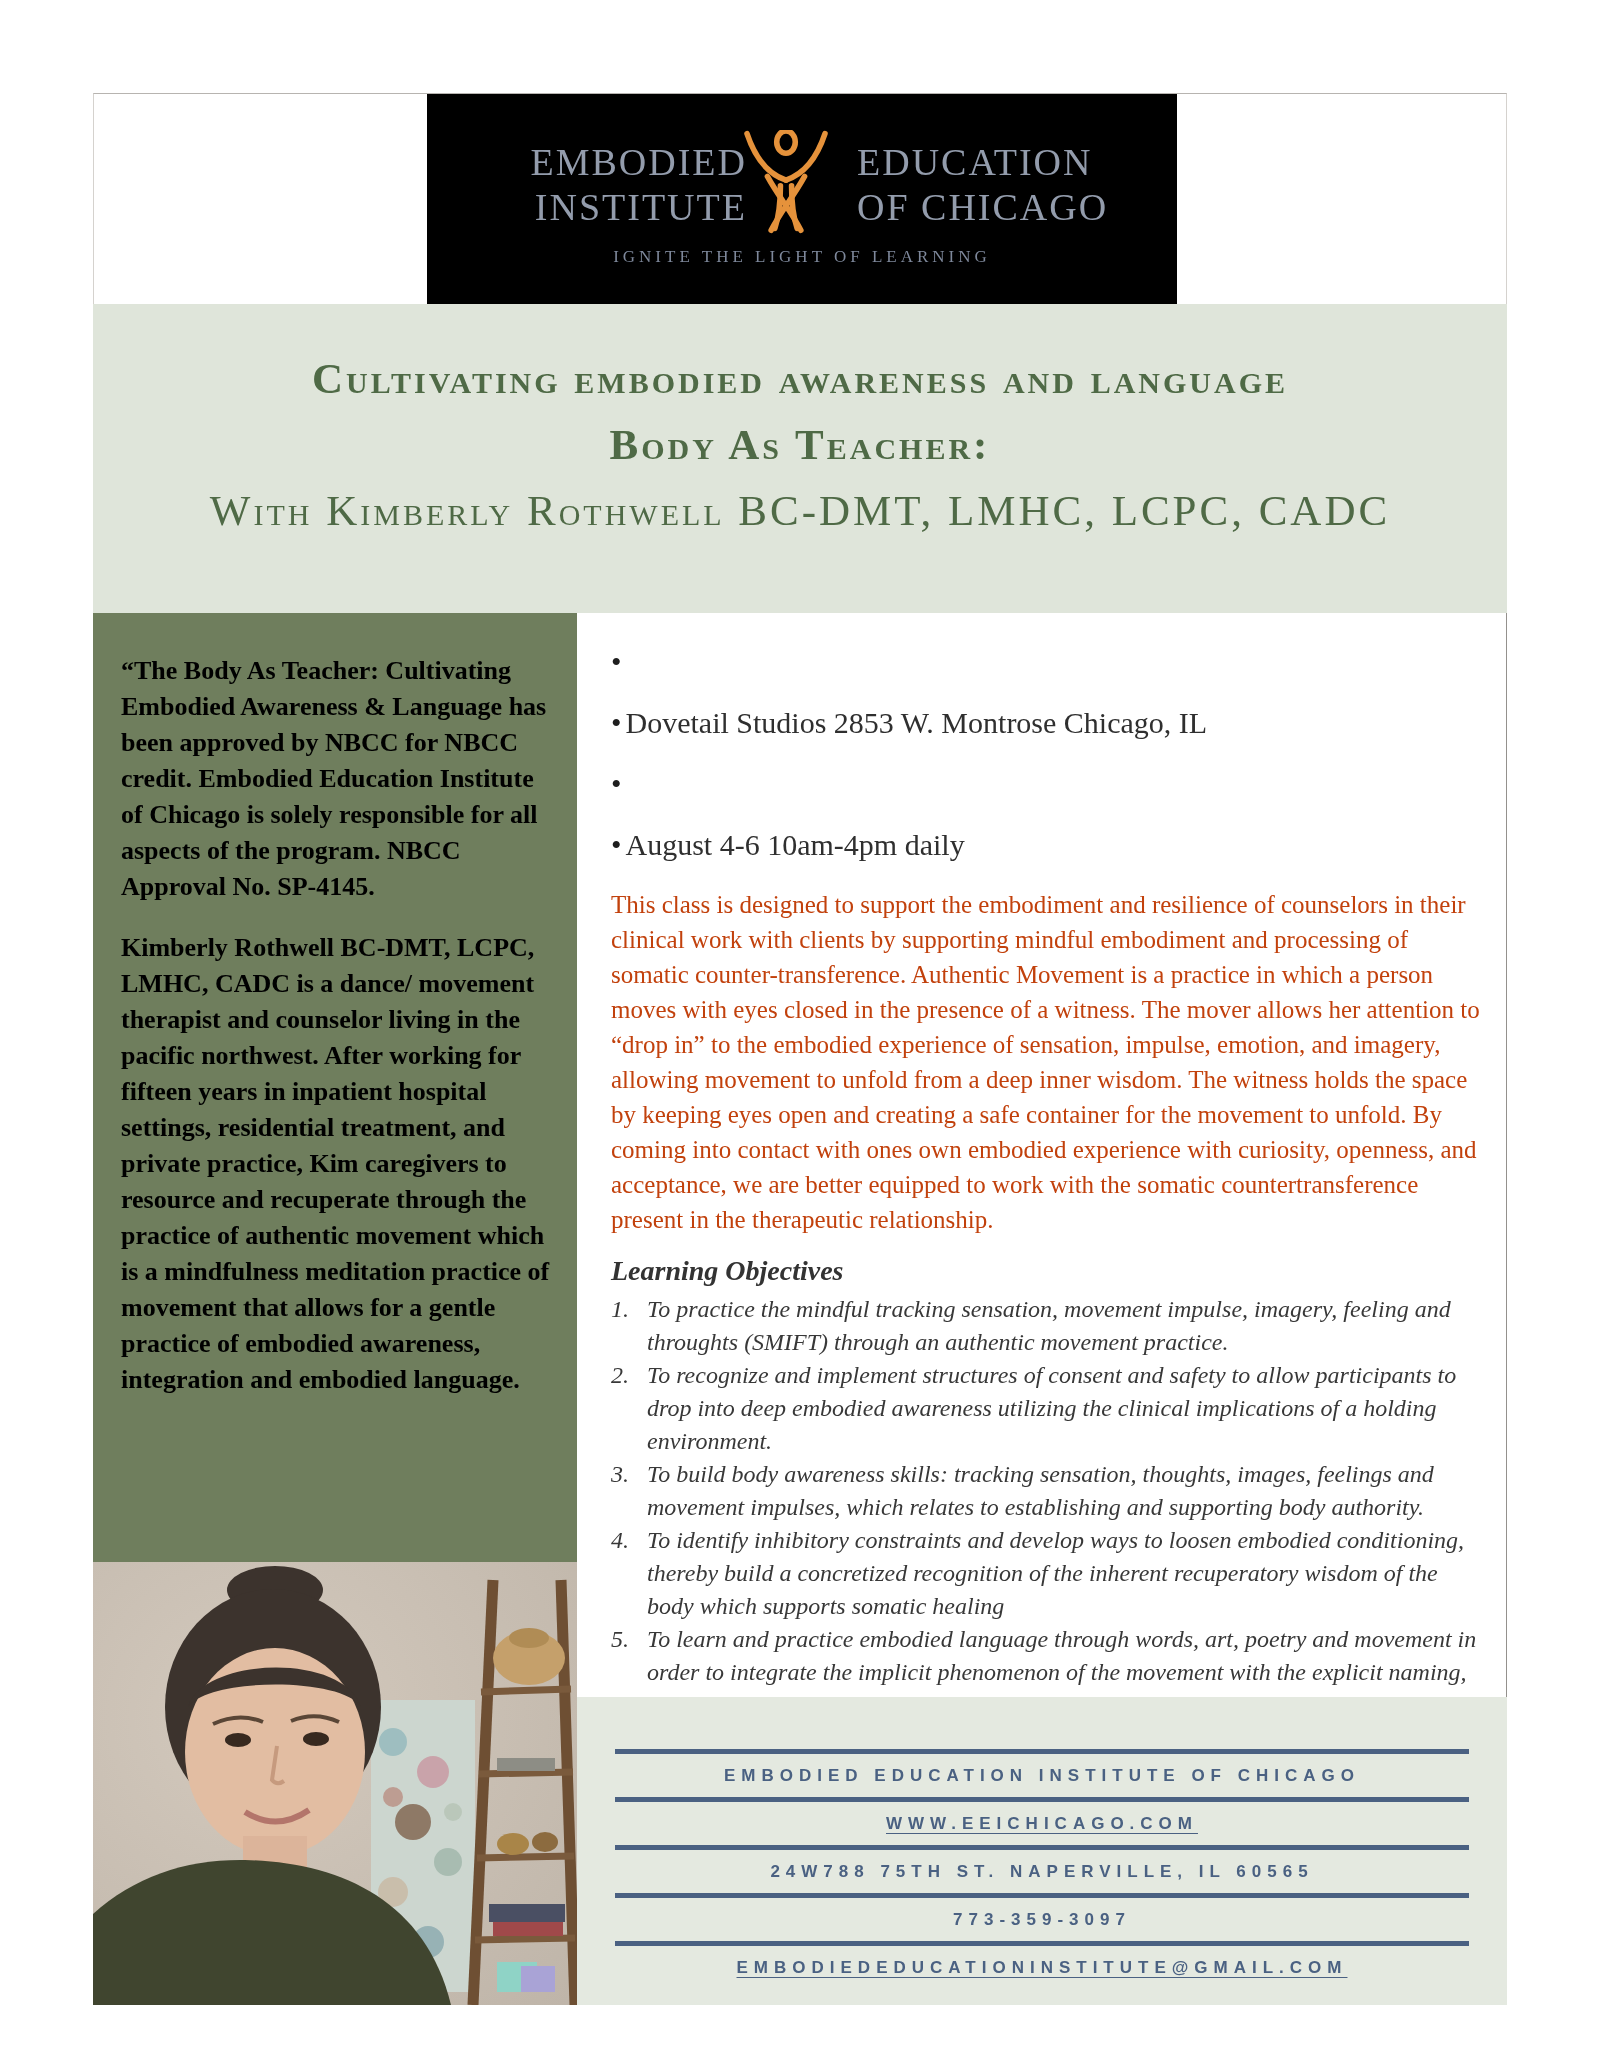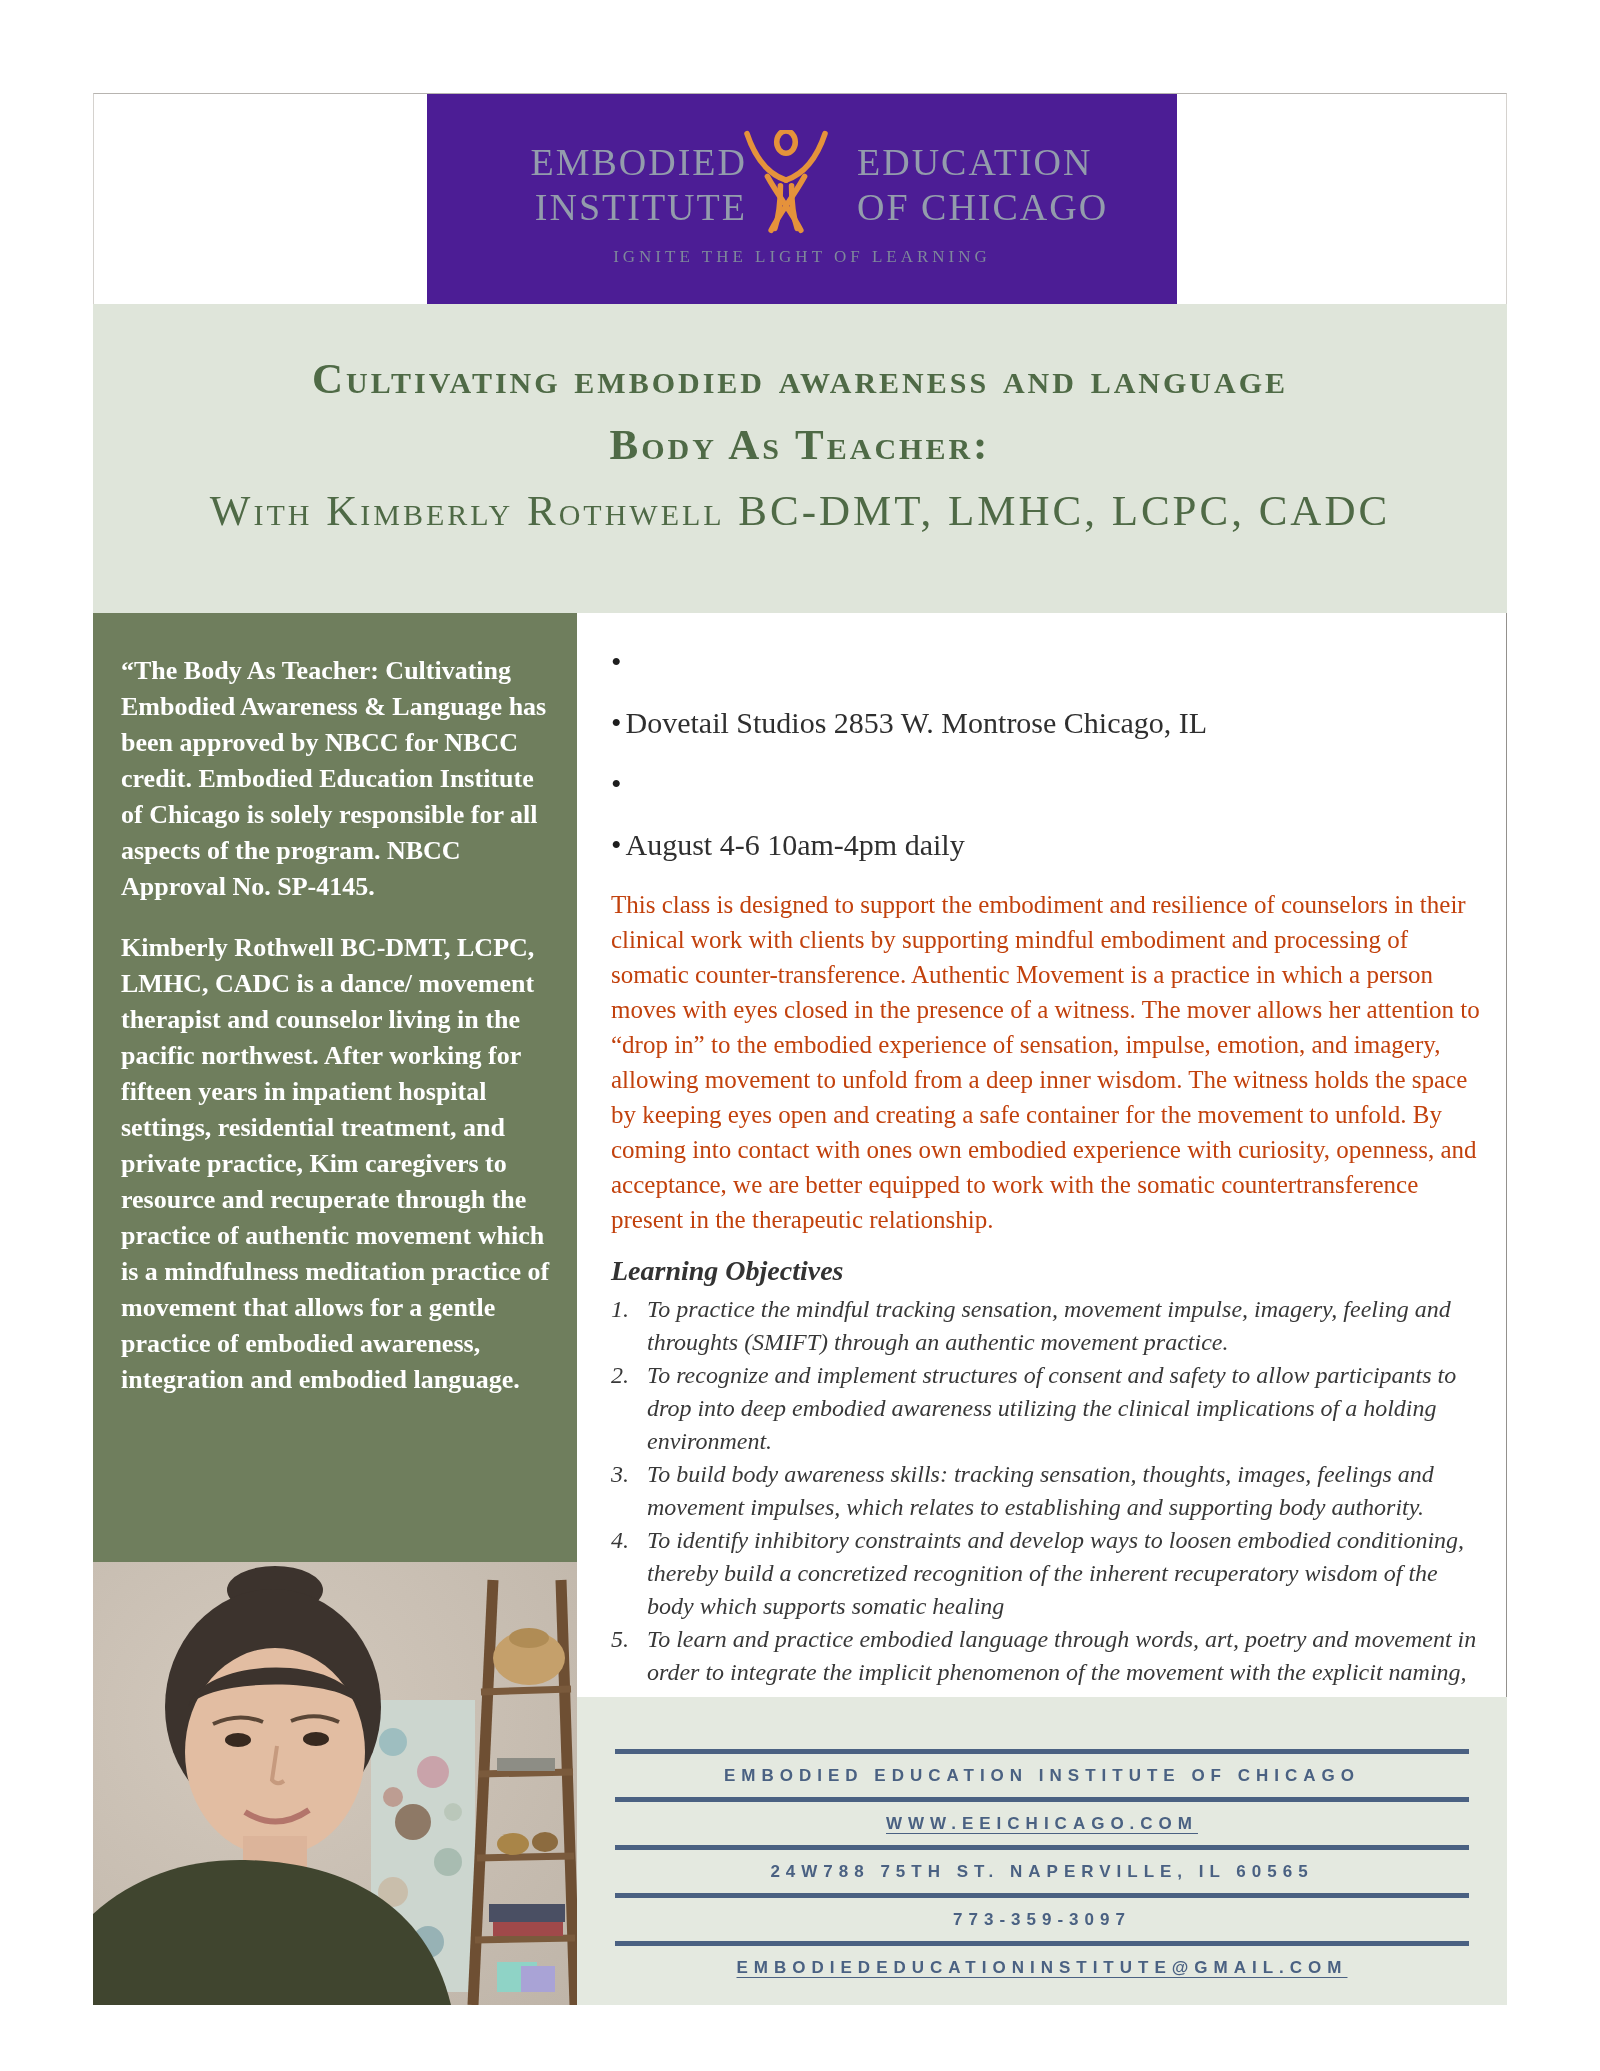--- a/index.html
+++ b/index.html
@@ -3,41 +3,41 @@
 <meta charset="utf-8">
 <style>
   html,body{margin:0;padding:0;background:#ffffff;}
   .page{position:relative;width:1600px;height:2071px;background:#ffffff;overflow:hidden;
         font-family:"Liberation Serif", serif;}
 
   
   .header-row{position:absolute;left:93px;top:93px;width:1414px;height:211px;background:#ffffff;
               border-top:1px solid #b7b4b0;border-left:1px solid #d5d2ce;border-right:1px solid #d5d2ce;
               box-sizing:border-box;}
-  .banner{position:absolute;left:333px;top:0;width:750px;height:211px;background:#4c1d95;
+  .banner{position:absolute;left:333px;top:0;width:750px;height:211px;background:#000000;
           box-sizing:border-box;padding:46px 58px 0 58px;}
   .banner-line{display:flex;align-items:baseline;line-height:45px;
                font-size:38px;letter-spacing:2px;color:#939cac;}
   .banner-line .lhalf{flex:1;text-align:right;}
   .banner-line .spacer{width:110px;}
   .banner-line .rhalf{flex:1;text-align:left;}
   .tagline{margin-top:17px;text-align:center;font-size:17px;letter-spacing:4px;color:#7e889b;}
   .figure-wrap{position:absolute;left:50%;top:36px;transform:translateX(-66%);width:100px;height:104px;}
 
   
   .title-band{position:absolute;left:93px;top:304px;width:1414px;height:309px;background:#dfe5da;
               text-align:center;color:#4f6a46;padding-top:42px;box-sizing:border-box;}
   .title-line{font-variant:small-caps;letter-spacing:3px;line-height:66px;}
   .title-line.l1,.title-line.l2{font-weight:bold;font-size:43px;}
   .title-line.l3{font-weight:normal;font-size:43px;}
 
   
   .sidebar{position:absolute;left:93px;top:613px;width:484px;height:949px;background:#6f7e5d;
            box-sizing:border-box;padding:40px 26px 0 28px;overflow:hidden;}
-  .sidebar p{margin:0 0 25px 0;color:#ffffff;font-weight:bold;font-size:26px;line-height:36px;}
+  .sidebar p{margin:0 0 25px 0;color:#000000;font-weight:bold;font-size:26px;line-height:36px;}
 
   
   .photo{position:absolute;left:93px;top:1562px;width:484px;height:443px;}
   .photo svg{display:block;}
 
   
   .main-col{position:absolute;left:577px;top:613px;width:930px;height:1084px;background:#ffffff;
             border-right:1px solid #94918d;box-sizing:border-box;padding:30px 26px 0 34px;overflow:hidden;}
   .bullets{margin-bottom:6px;}
   .bullet-row{display:flex;align-items:baseline;font-size:30px;line-height:38px;color:#2f2f2f;margin-bottom:23px;}

